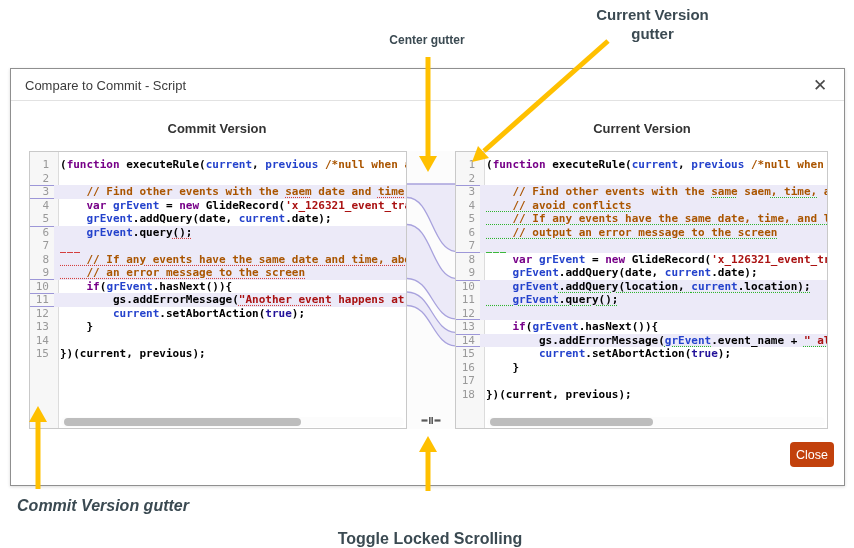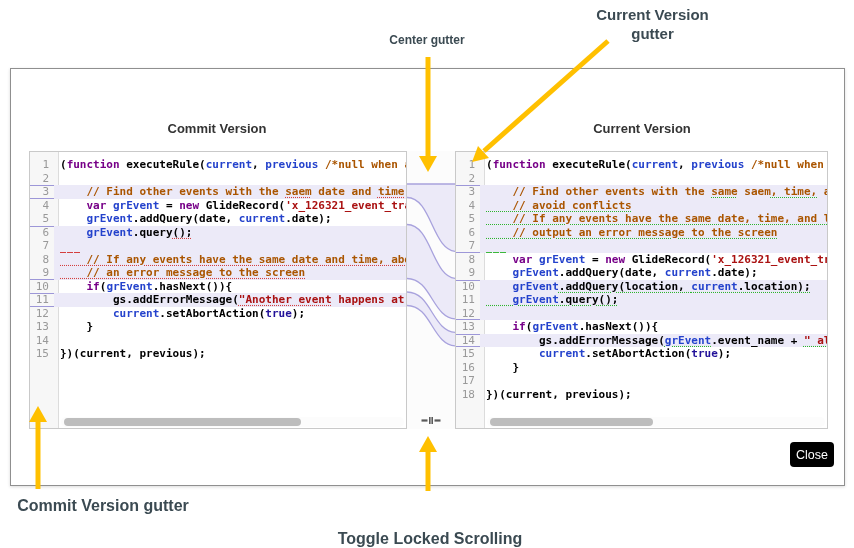--- a/index.html
+++ b/index.html
@@ -44,44 +44,48 @@
   .hscroll { position:absolute; left:31px; right:2px; bottom:1px; height:10px; background:#fcfcfc; border-radius:5px; }
   .hthumb { position:absolute; top:1px; bottom:1px; background:#bdbdbd; border-radius:4px; }
 
   
   .center-gutter { position:absolute; left:395px; top:82px; width:50px; height:278px; background:#fcfcfc;
                    border-left:1px solid #c9c9c9; border-right:1px solid #c9c9c9; overflow:hidden; }
   .center-gutter svg.bands { position:absolute; left:0; top:0; }
   .lock-icon { position:absolute; left:50%; bottom:4px; transform:translateX(-50%); cursor:pointer; }
 
   
-  .close-btn { position:absolute; left:779px; top:373px; width:44px; height:25px; background:#000000; color:#fff;
+  .close-btn { position:absolute; left:779px; top:373px; width:44px; height:25px; background:#c2410c; color:#fff;
                border:none; border-radius:4px; font-size:12.5px; font-family:"Liberation Sans",sans-serif; cursor:pointer; }
 
   
   .ann { position:absolute; color:#3b4a52; font-weight:bold; text-align:center; white-space:pre-line; line-height:1.25; }
   .ann-center  { left:347px; top:33px;  width:160px; font-size:12px; }
   .ann-current { left:570px; top:6px;   width:165px; font-size:15px; }
-  .ann-commit  { left:8px;   top:496px; width:190px; font-size:16px; }
+  .ann-commit  { left:8px;   top:496px; width:190px; font-size:16px;font-style:italic; }
   .ann-toggle  { left:330px; top:496px; width:200px; font-size:16px;margin-top:33px; }
   .arrows { position:absolute; left:0; top:0; pointer-events:none; z-index:50; }
 </style>
 </head>
 <body>
 
 <div class="stage">
 
   <div class="ann ann-center">Center gutter</div>
   <div class="ann ann-current">Current Version
 gutter</div>
   <div class="ann ann-commit">Commit Version gutter</div>
   <div class="ann ann-toggle">Toggle Locked Scrolling
 icon</div>
 
   <div class="dialog">
+    <div class="titlebar">
+      <span class="title">Compare to Commit - Script</span>
+      <span class="close-x">✕</span>
+    </div>
 
     <div class="pane-heading heading-left">Commit Version</div>
     <div class="pane-heading heading-right">Current Version</div>
 
     <div class="panel panel-left" id="panel-left">
       <div class="gutter-bg"></div>
       <div class="rows">
           <div class="row">
             <span class="ln">1</span>
             <span class="code"><span class="v">(</span><span class="k">function</span><span class="v"> executeRule(</span><span class="d">current</span><span class="v">, </span><span class="d">previous</span><span class="c"> /*null when async</span></span>

